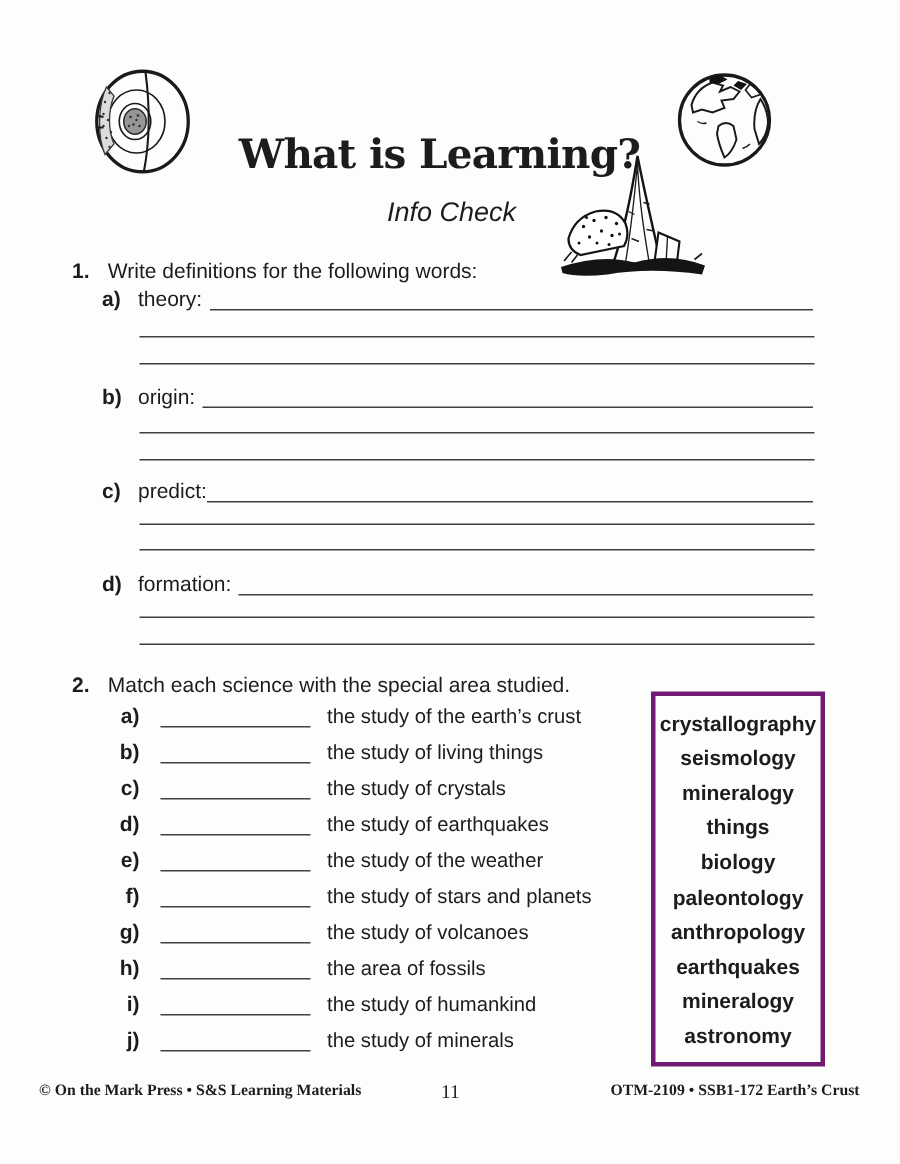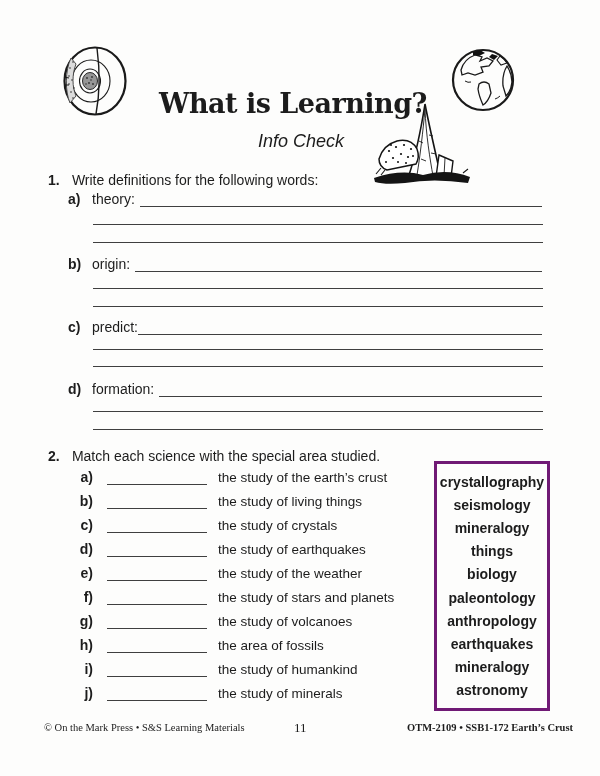--- a/index.html
+++ b/index.html
@@ -39,21 +39,21 @@
   .m-letter{font-weight:bold;width:23px;text-align:right;margin-right:14px;font-size:14px;}
   .m-blank{width:100px;height:2px;border-bottom:1.6px solid #3f3f3f;margin-right:11px;}
   .word-bank{
     left:434px;top:461px;width:116px;height:250px;box-sizing:border-box;
     border:3px solid #701a75;background:#fdfdfc;
     display:flex;flex-direction:column;justify-content:space-between;
     padding:10px 1px;text-align:center;
   }
   .bank-word{font-size:14px;font-weight:bold;white-space:nowrap;}
   .footer{font-family:"Liberation Serif",serif;white-space:nowrap;}
-  .footer-left{left:44px;top:722px;font-size:10.5px;font-weight:normal;}
+  .footer-left{left:26px;top:722px;font-size:10.5px;font-weight:bold;}
   .footer-page{left:294px;top:720px;font-size:13px;}
   .footer-right{left:407px;top:722px;font-size:10.5px;font-weight:bold;}
   svg .ln{fill:none;stroke:#1a1a1a;}
 </style>
 </head>
 <body>
 
 <div class="page">
 
   <svg class="abs" style="left:62px;top:43px" width="66" height="76" viewBox="0 0 66 76">

